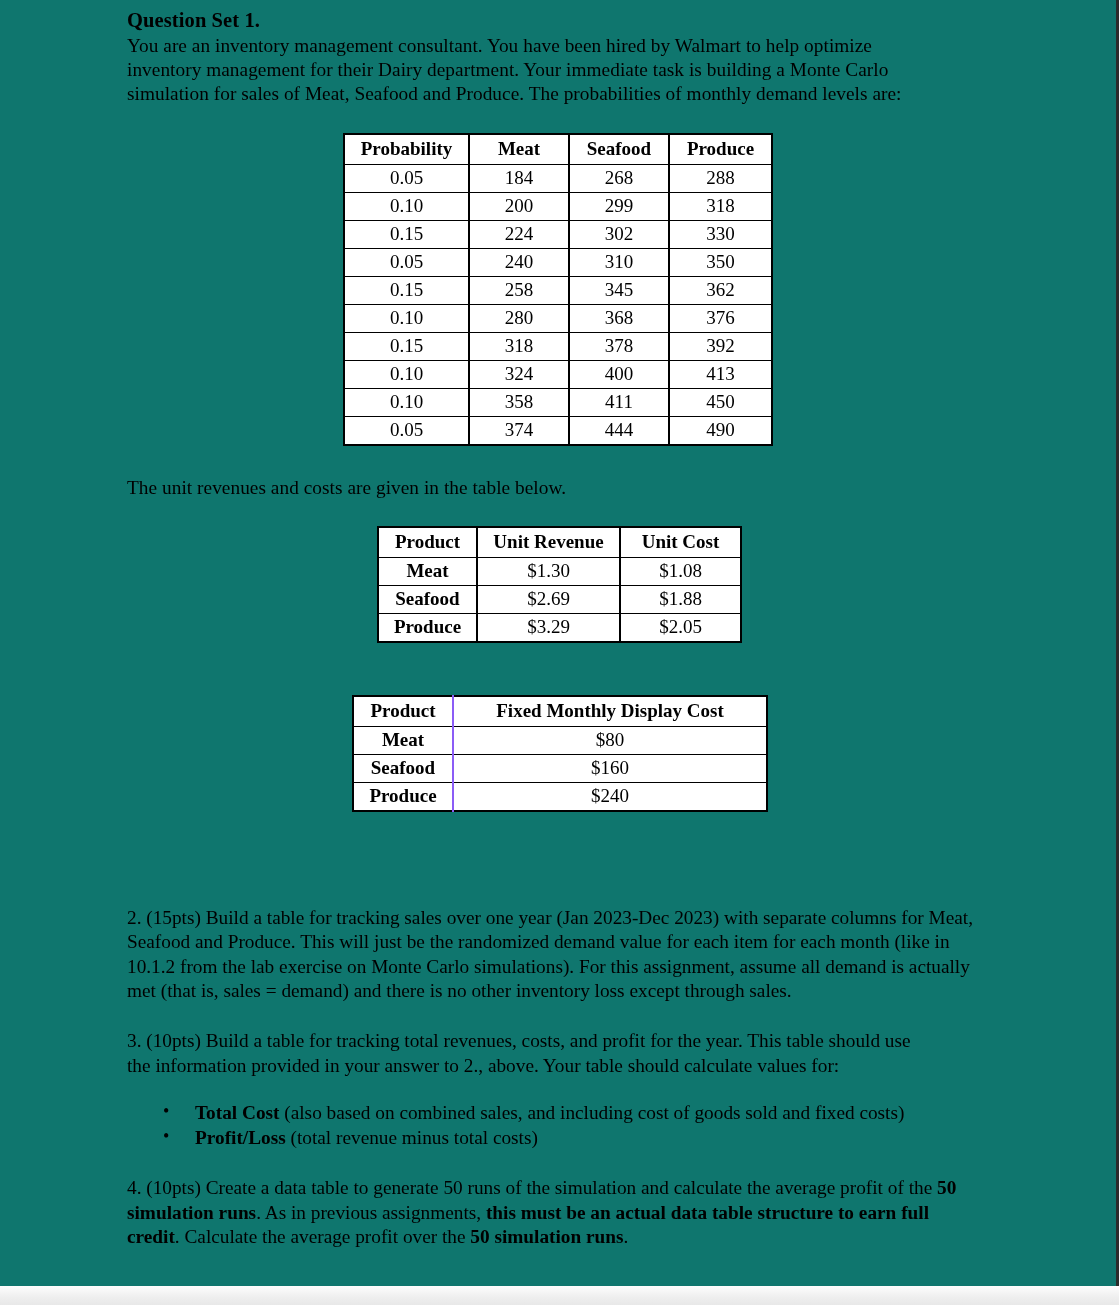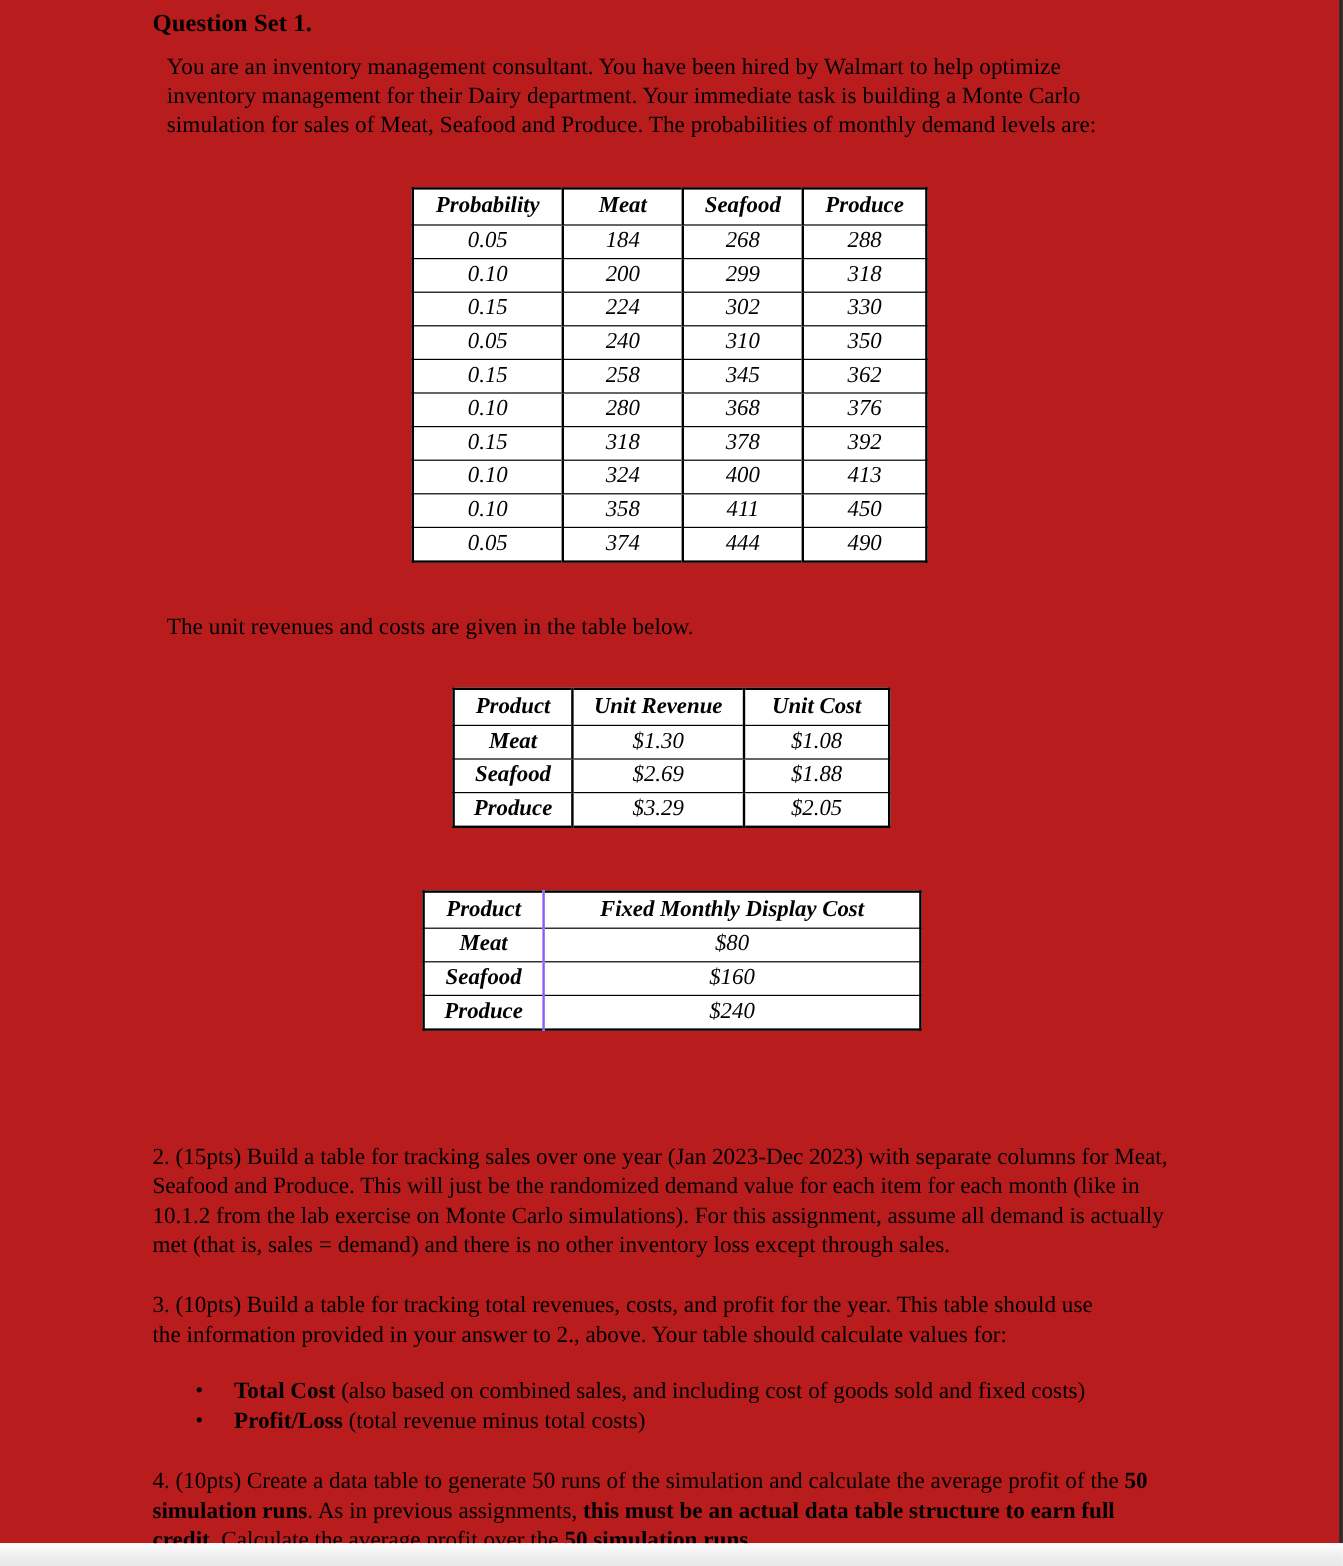--- a/index.html
+++ b/index.html
@@ -13,21 +13,21 @@
     font-family: "Liberation Serif", "DejaVu Serif", serif;
     color: #000000;
     position: relative;
     overflow: hidden;
   }
   .page {
     position: absolute;
     left: 0; top: 0;
     width: 1119px;
     height: 1286px;
-    background: #b91c1c;
+    background: #0f766e;
     box-sizing: border-box;
   }
   .page-bottom-band {
     position: absolute;
     left: 0;
     top: 1286px;
     width: 1119px;
     height: 19px;
     background: linear-gradient(to bottom, #fdfdfd 0%, #eeeeee 60%, #e8e8e8 100%);
   }
@@ -48,21 +48,21 @@
   .title {
     font-size: 20.5px;
     font-weight: bold;
     line-height: 25px;
     margin: 0 0 1px 0;
     letter-spacing: 0.1px;
   }
   .para {
     font-size: 19.3px;
     line-height: 24.2px;
-    margin: 12px;
+    margin: 0;
     letter-spacing: 0.05px;
   }
   .para.intro {
     width: 800px;
   }
   .spacer-22 { height: 22px; }
   .spacer-26 { height: 26px; }
   .spacer-30 { height: 30px; }
   .spacer-34 { height: 34px; }
 
@@ -79,21 +79,20 @@
     padding: 0;
     height: 27px;
     font-weight: normal;
   }
   table.doc-table thead th {
     font-weight: bold;
     height: 29px;
   }
   table.doc-table {
     border: 2px solid #000000;
-    font-style: italic;
   }
   
   .t1 { margin-left: 216px; }
   .t1 col.c-prob { width: 125px; }
   .t1 col.c-meat { width: 100px; }
   .t1 col.c-sea  { width: 100px; }
   .t1 col.c-prod { width: 103px; }
   .t1 td.col-sep, .t1 th.col-sep { border-left: 2px solid #000; }
 
   .t2 { margin-left: 250px; }

